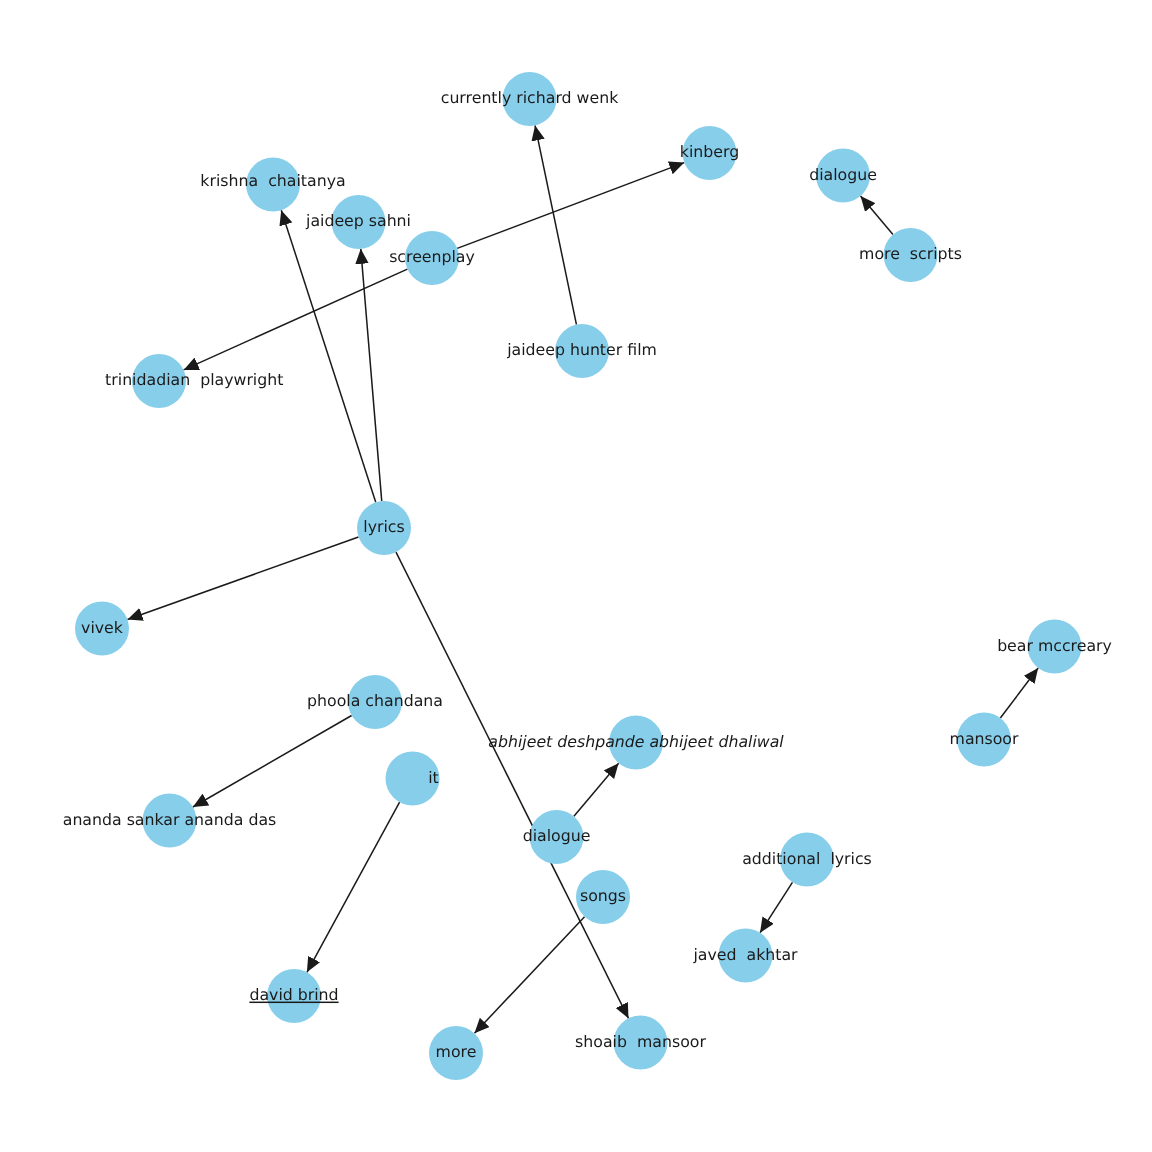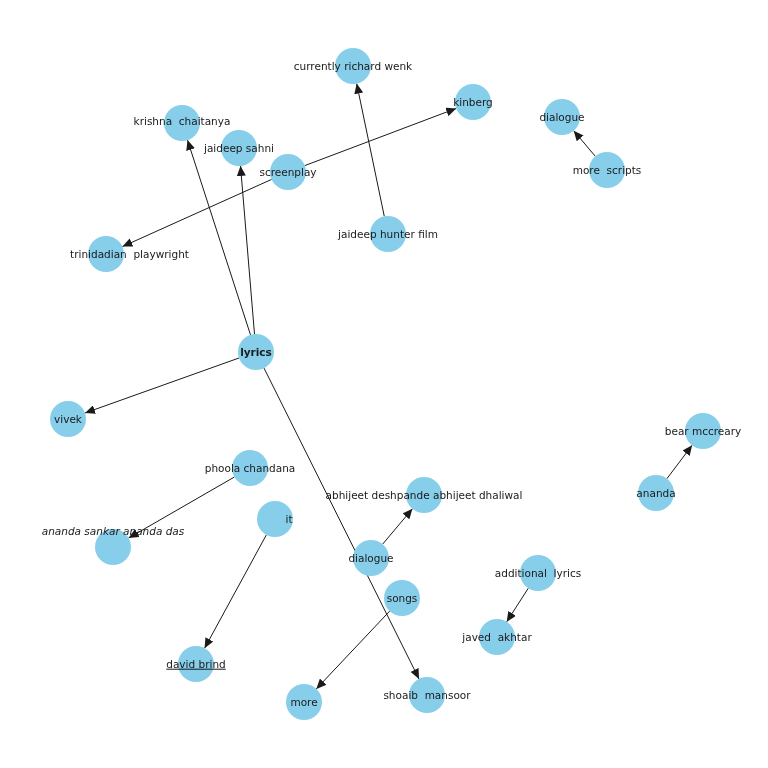--- a/index.html
+++ b/index.html
@@ -97,28 +97,28 @@
       <div class="node" style="left: 409px; top: 677px; width: 36px; height: 36px; background: rgb(135, 206, 235);"></div>
       <div class="node-label" style="left: 353px; top: 66px; color: rgb(26, 26, 26); font-size: 10.5px;">currently richard wenk</div>
       <div class="node-label" style="left: 473px; top: 102px; color: rgb(26, 26, 26); font-size: 10.5px;">kinberg</div>
       <div class="node-label" style="left: 562px; top: 117px; color: rgb(26, 26, 26); font-size: 10.5px;">dialogue</div>
       <div class="node-label" style="left: 182px; top: 121px; color: rgb(26, 26, 26); font-size: 10.5px;">krishna  chaitanya</div>
       <div class="node-label" style="left: 239px; top: 148px; color: rgb(26, 26, 26); font-size: 10.5px;">jaideep sahni</div>
       <div class="node-label" style="left: 607px; top: 170px; color: rgb(26, 26, 26); font-size: 10.5px;">more  scripts</div>
       <div class="node-label" style="left: 288px; top: 172px; color: rgb(26, 26, 26); font-size: 10.5px;">screenplay</div>
       <div class="node-label" style="left: 388px; top: 234px; color: rgb(26, 26, 26); font-size: 10.5px;">jaideep hunter film</div>
       <div class="node-label" style="left: 106px; top: 254px; color: rgb(26, 26, 26); font-size: 10.5px; padding-left: 47px;">trinidadian  playwright</div>
-      <div class="node-label" style="left: 256px; top: 352px; color: rgb(26, 26, 26); font-size: 10.5px; font-weight: bold;">lyrics</div>
+      <div class="node-label" style="left: 256px; top: 352px; color: rgb(26, 26, 26); font-size: 10.5px;">lyrics</div>
       <div class="node-label" style="left: 68px; top: 419px; color: rgb(26, 26, 26); font-size: 10.5px;">vivek</div>
       <div class="node-label" style="left: 703px; top: 431px; color: rgb(26, 26, 26); font-size: 10.5px;">bear mccreary</div>
       <div class="node-label" style="left: 250px; top: 468px; color: rgb(26, 26, 26); font-size: 10.5px;">phoola chandana</div>
-      <div class="node-label" style="left: 656px; top: 493px; color: rgb(26, 26, 26); font-size: 10.5px;">ananda</div>
-      <div class="node-label" style="left: 424px; top: 495px; color: rgb(26, 26, 26); font-size: 10.5px;">abhijeet deshpande abhijeet dhaliwal</div>
+      <div class="node-label" style="left: 656px; top: 493px; color: rgb(26, 26, 26); font-size: 10.5px;">mansoor</div>
+      <div class="node-label" style="left: 424px; top: 495px; color: rgb(26, 26, 26); font-size: 10.5px; font-style: italic;">abhijeet deshpande abhijeet dhaliwal</div>
       <div class="node-label" style="left: 275px; top: 519px; color: rgb(26, 26, 26); font-size: 10.5px; padding-left: 28px;">it</div>
-      <div class="node-label" style="left: 113px; top: 531px; color: rgb(26, 26, 26); font-size: 10.5px; font-style: italic;">ananda sankar ananda das</div>
+      <div class="node-label" style="left: 113px; top: 547px; color: rgb(26, 26, 26); font-size: 10.5px;">ananda sankar ananda das</div>
       <div class="node-label" style="left: 371px; top: 558px; color: rgb(26, 26, 26); font-size: 10.5px;">dialogue</div>
       <div class="node-label" style="left: 538px; top: 573px; color: rgb(26, 26, 26); font-size: 10.5px;">additional  lyrics</div>
       <div class="node-label" style="left: 402px; top: 598px; color: rgb(26, 26, 26); font-size: 10.5px;">songs</div>
       <div class="node-label" style="left: 497px; top: 637px; color: rgb(26, 26, 26); font-size: 10.5px;">javed  akhtar</div>
       <div class="node-label" style="left: 196px; top: 664px; color: rgb(26, 26, 26); font-size: 10.5px; text-decoration: underline;">david brind</div>
       <div class="node-label" style="left: 304px; top: 702px; color: rgb(26, 26, 26); font-size: 10.5px;">more</div>
       <div class="node-label" style="left: 427px; top: 695px; color: rgb(26, 26, 26); font-size: 10.5px;">shoaib  mansoor</div>
     </div>
 </div>
 

